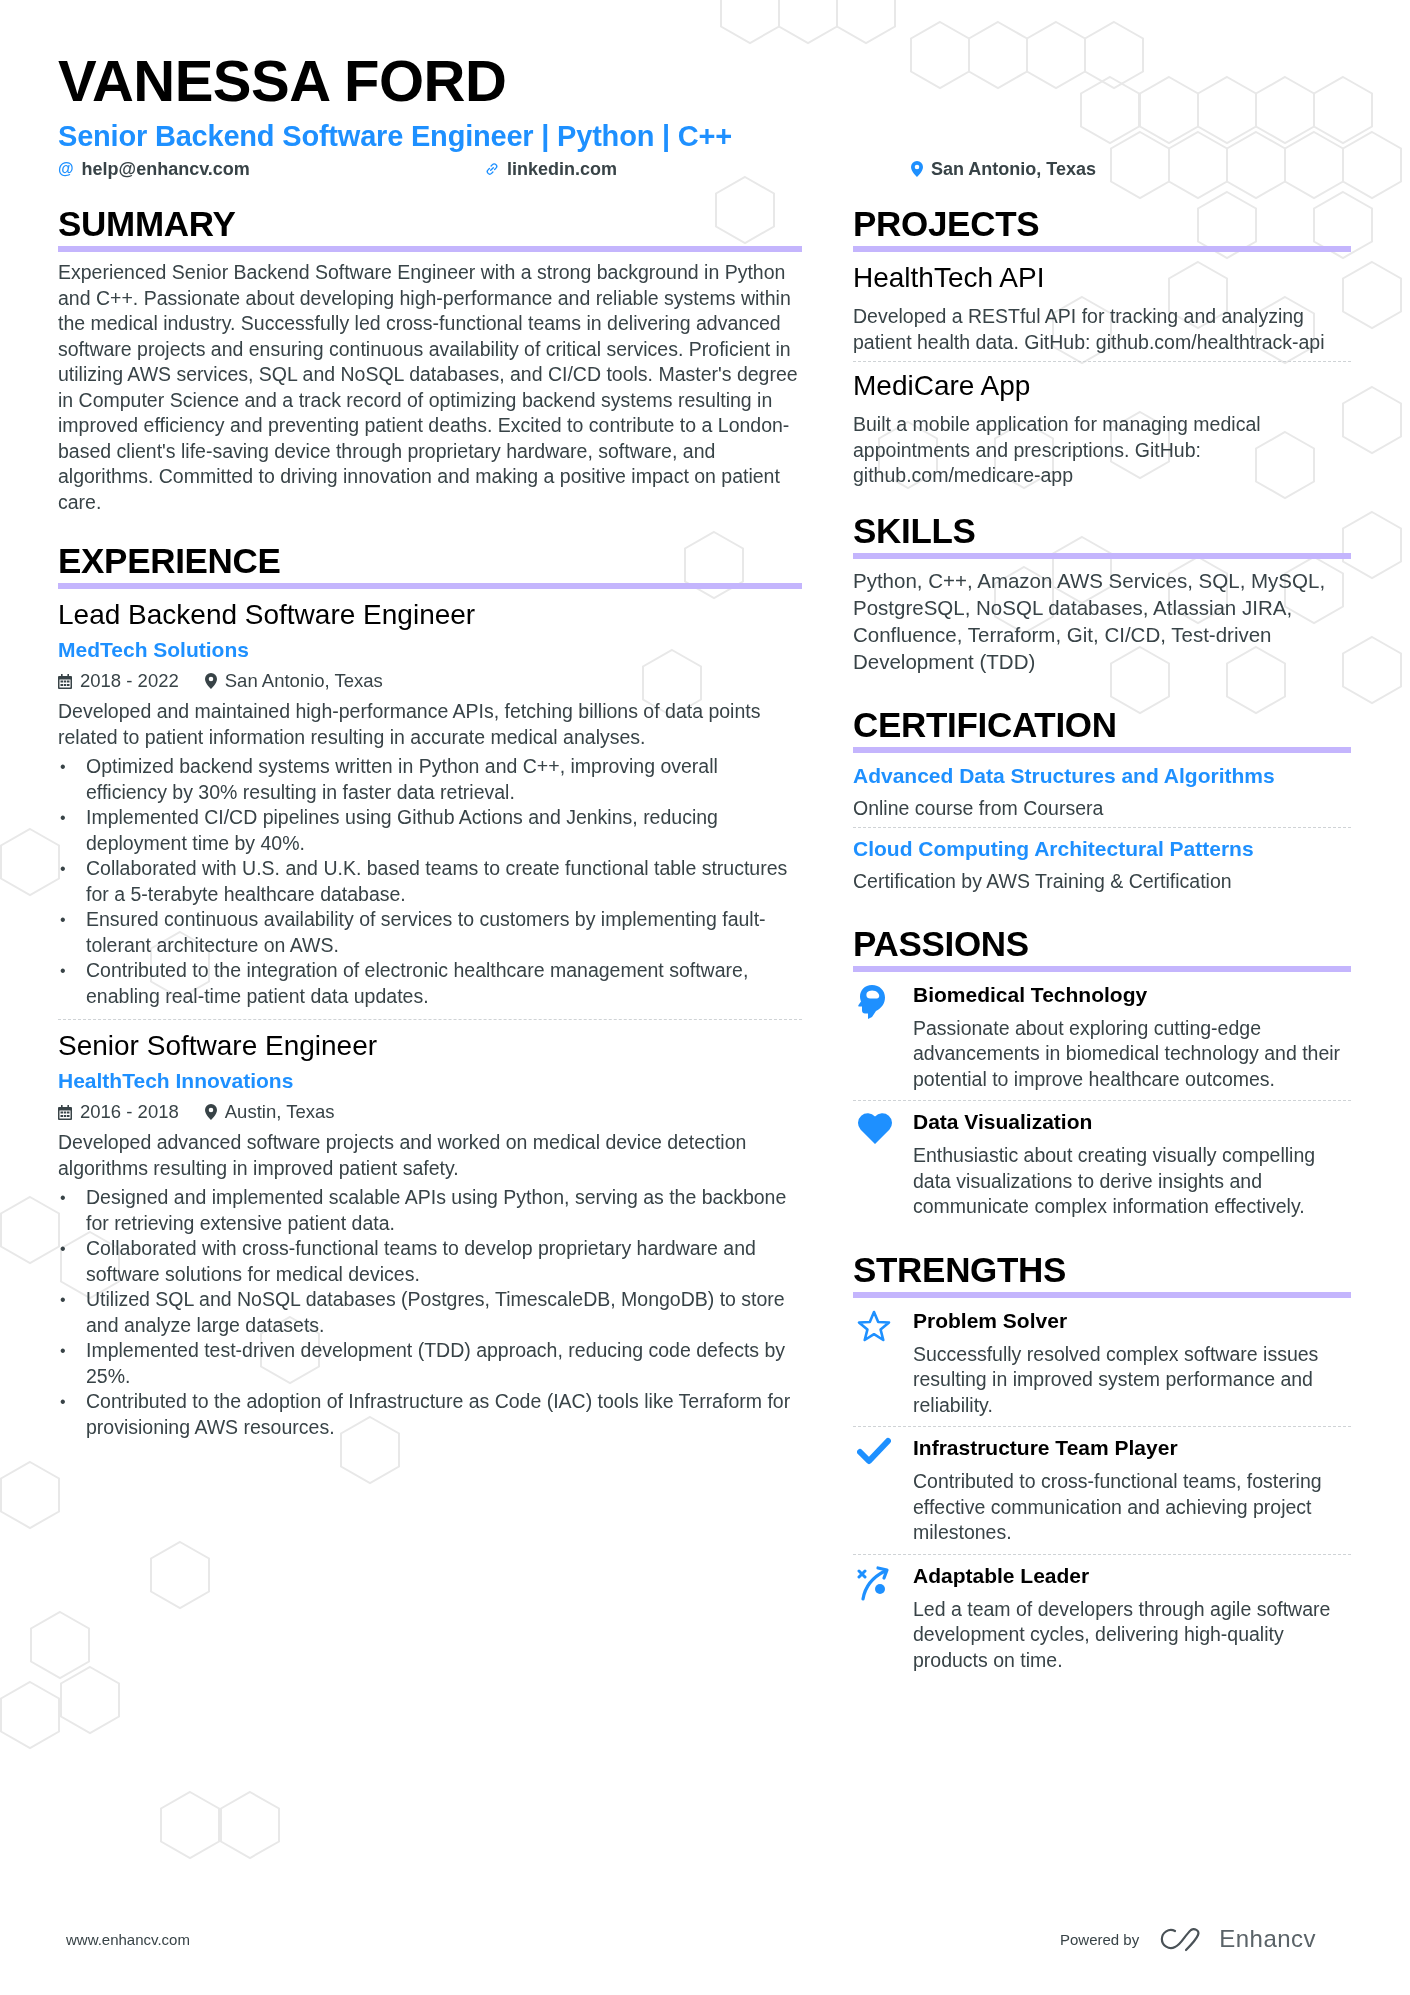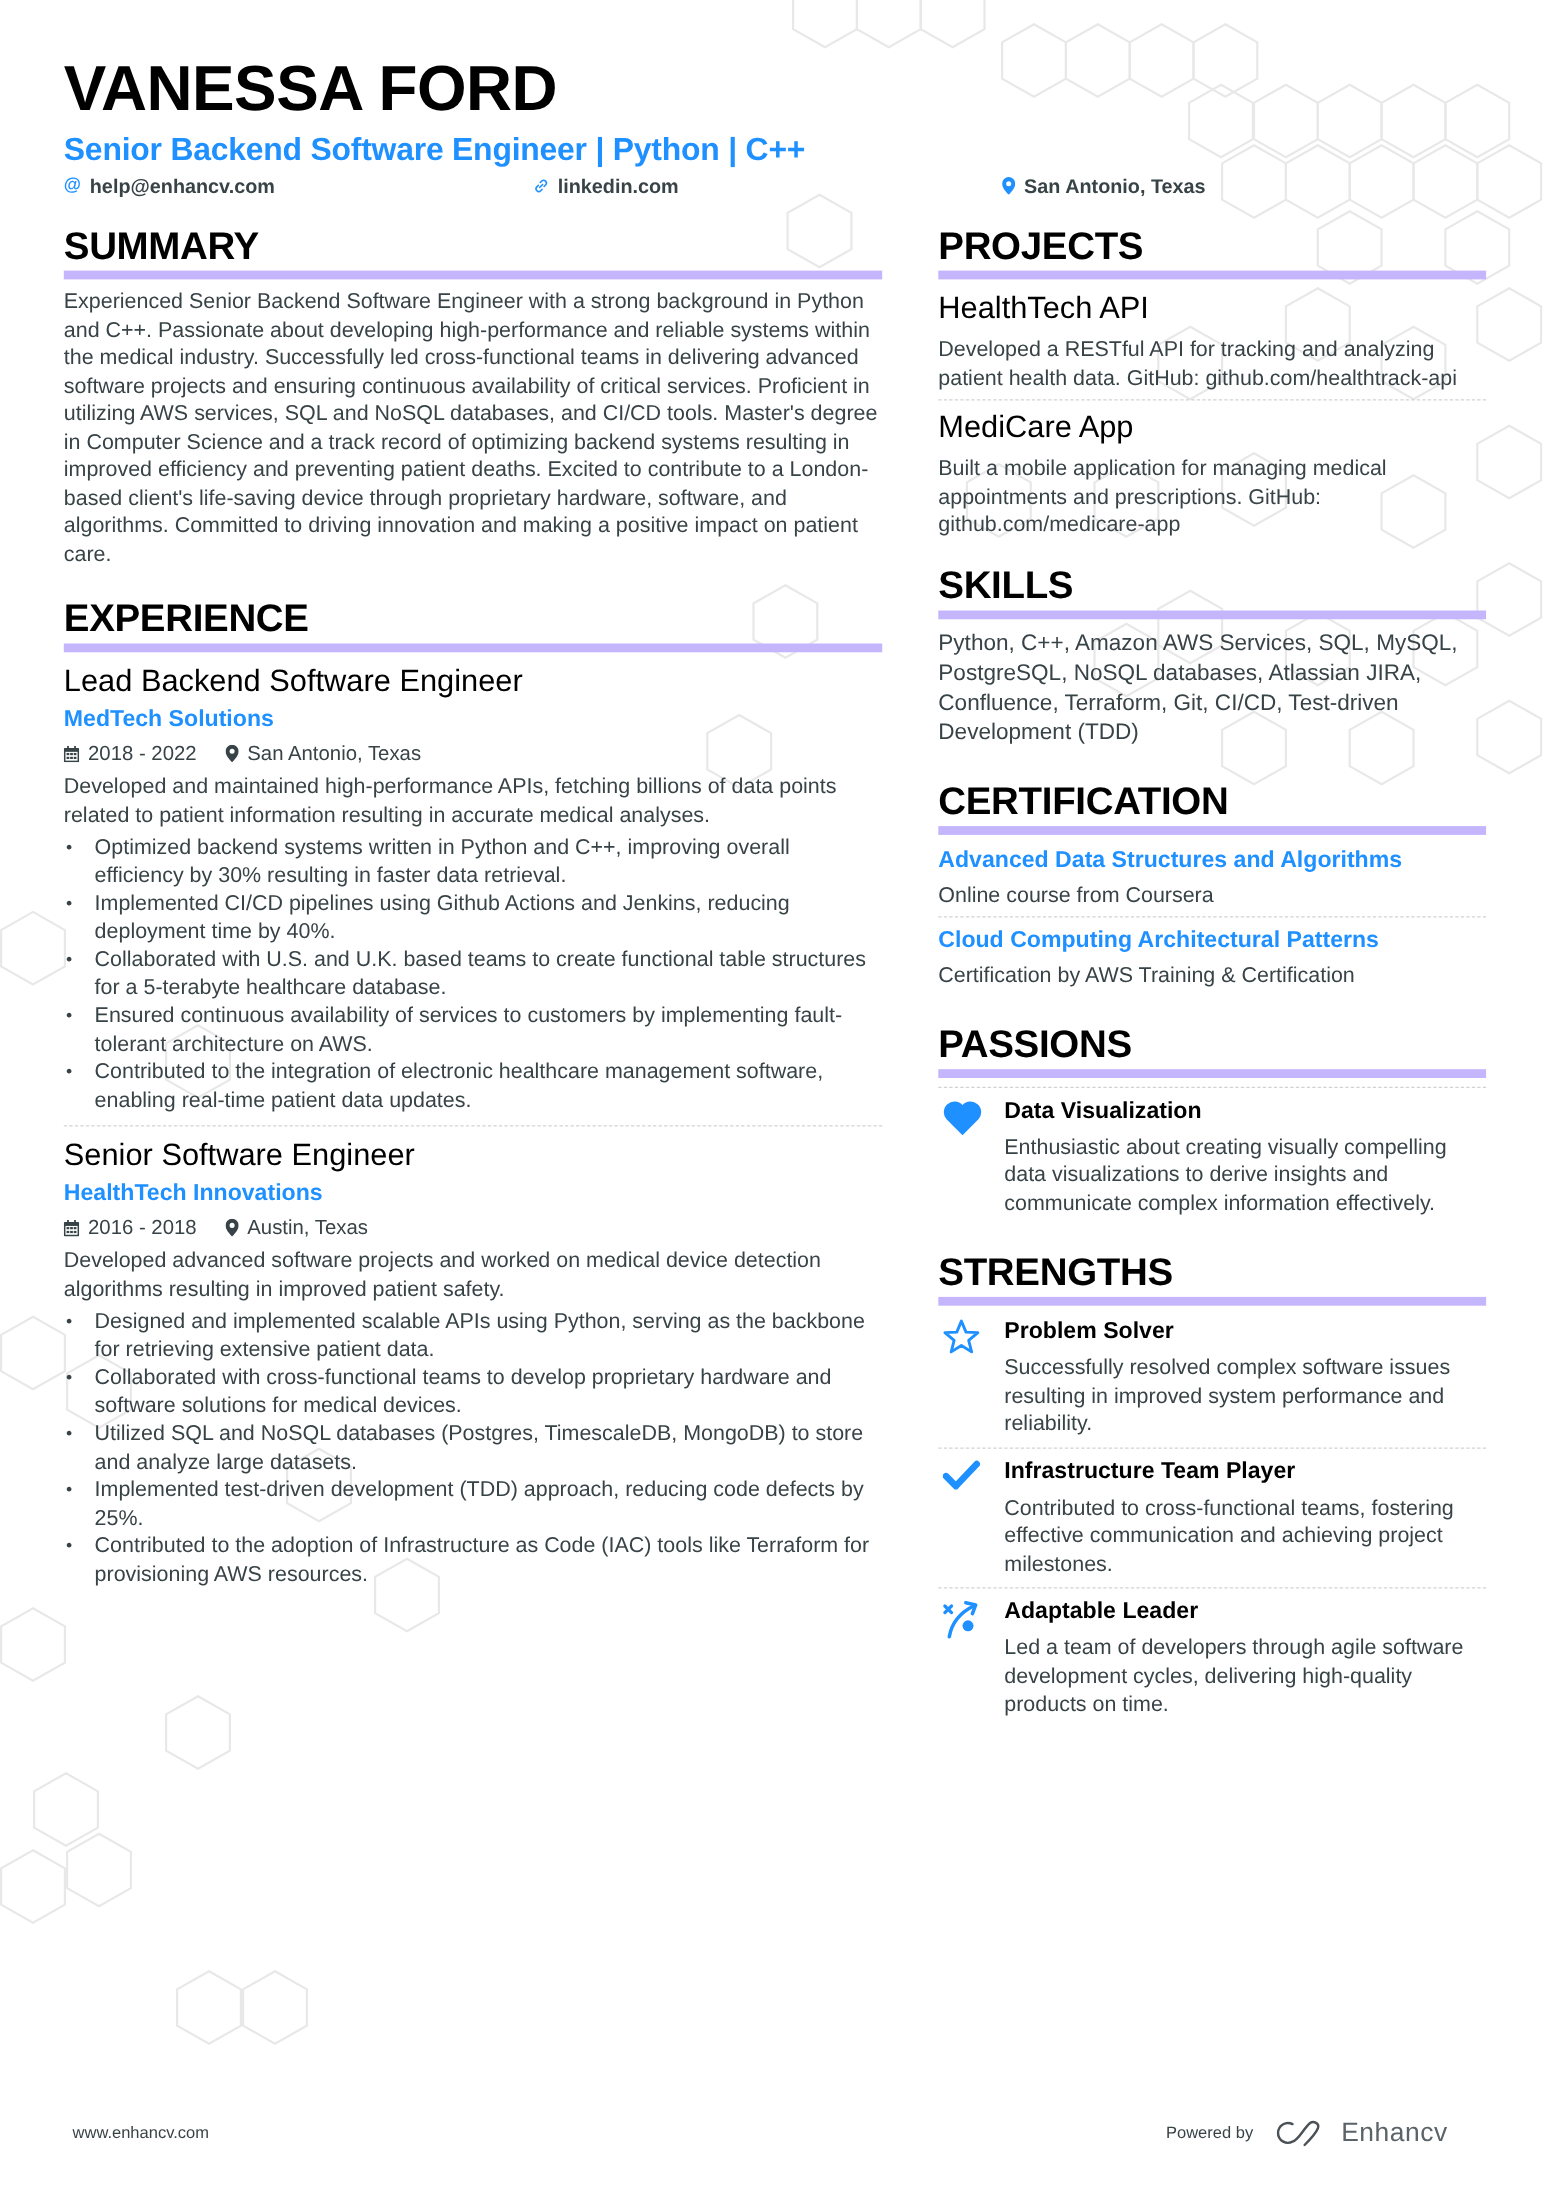--- a/index.html
+++ b/index.html
@@ -10,21 +10,21 @@
 
   .name { position: absolute; left: 58px; top: 46px; font-family: "Liberation Sans", sans-serif; font-weight: 700; font-size: 58px; color: #000; letter-spacing: -0.5px; line-height: 70px; }
   .headline { position: absolute; left: 58px; top: 116px; font-weight: 700; font-size: 29px; color: #1e90ff; line-height: 40px; letter-spacing: -0.2px; }
   .contacts { position: absolute; left: 58px; top: 156px; height: 26px; width: 1200px; }
   .contact { position: absolute; top: 0; display: flex; align-items: center; gap: 8px; font-weight: 700; font-size: 18px; color: #384347; line-height: 26px; }
   .contact .ic { color: #1e90ff; font-size: 16px; display: inline-flex; align-items: center; }
 
   .col-left { position: absolute; left: 58px; top: 200px; width: 744px; }
   .col-right { position: absolute; left: 853px; top: 200px; width: 498px; }
 
-  .sec-title { font-weight: 700; font-size: 35px; color: #000; line-height: 44px; padding-top: 2px; border-bottom: 8px solid #c4b5fd; padding-bottom: 0; margin-bottom: 8px; letter-spacing: -0.3px; }
+  .sec-title { font-weight: 700; font-size: 35px; color: #000; line-height: 44px; padding-top: 2px; border-bottom: 6px solid #c4b5fd; padding-bottom: 0; margin-bottom: 8px; letter-spacing: -0.3px; }
 
   .body-text { font-size: 19.5px; line-height: 25.5px; color: #384347; }
 
   .exp-title { font-size: 28px; line-height: 36px; color: #000; margin-top: 2px; }
   .exp-company { font-weight: 700; font-size: 21px; line-height: 30px; color: #1e90ff; margin-top: 2px; }
   .exp-meta { display: flex; align-items: center; gap: 8px; font-size: 18.5px; line-height: 28px; color: #384347; margin-top: 2px; }
   .exp-meta .grp { display: flex; align-items: center; gap: 8px; margin-right: 18px; }
   .exp-meta svg { display: block; }
   .exp-desc { margin-top: 4px; }
   .bullets { list-style: none; margin-top: 4px; }
@@ -253,20 +253,32 @@
       </div>
       <div class="dash-sep" style="margin:6px 0 6px;"></div>
       <div>
         <div class="cert-title">Cloud Computing Architectural Patterns</div>
         <div class="cert-sub">Certification by AWS Training &amp; Certification</div>
       </div>
     </section>
 
     <section style="margin-top:26px;">
       <h2 class="sec-title">PASSIONS</h2>
+      <div class="icon-item">
+        <div class="icon-col">
+          <svg width="30" height="36" viewBox="0 0 30 36">
+              <path d="M15 1C7.5 1 3 6.5 3 12.5c0 2.5.7 4 1 5L1.5 21c-.5.8 0 1.6.9 1.6H5v4c0 1.7 1.3 3 3 3h3v5.5L15 33l4-6c5-2.5 9-7 9-13.5C28 6.5 22.5 1 15 1z" fill="#1e90ff"></path>
+              <path d="M10 8.5c2-2.5 8-3 11 .5 2 2.3 1.5 5-1 5.5h-7c-3 0-4.5-3-3-6z" fill="#fff"></path>
+            </svg>
+        </div>
+        <div class="txt-col">
+          <div class="it-title">Biomedical Technology</div>
+          <p class="it-desc">Passionate about exploring cutting-edge advancements in biomedical technology and their potential to improve healthcare outcomes.</p>
+        </div>
+      </div>
       <div class="dash-sep" style="margin:8px 0 6px;"></div>
       <div class="icon-item">
         <div class="icon-col">
           <svg width="36" height="34" viewBox="0 0 36 34">
               <path d="M18 33L3.5 18.5A9.5 9.5 0 0118 5.5a9.5 9.5 0 0114.5 13L18 33z" fill="#1e90ff"></path>
             </svg>
         </div>
         <div class="txt-col">
           <div class="it-title">Data Visualization</div>
           <p class="it-desc">Enthusiastic about creating visually compelling data visualizations to derive insights and communicate complex information effectively.</p>

